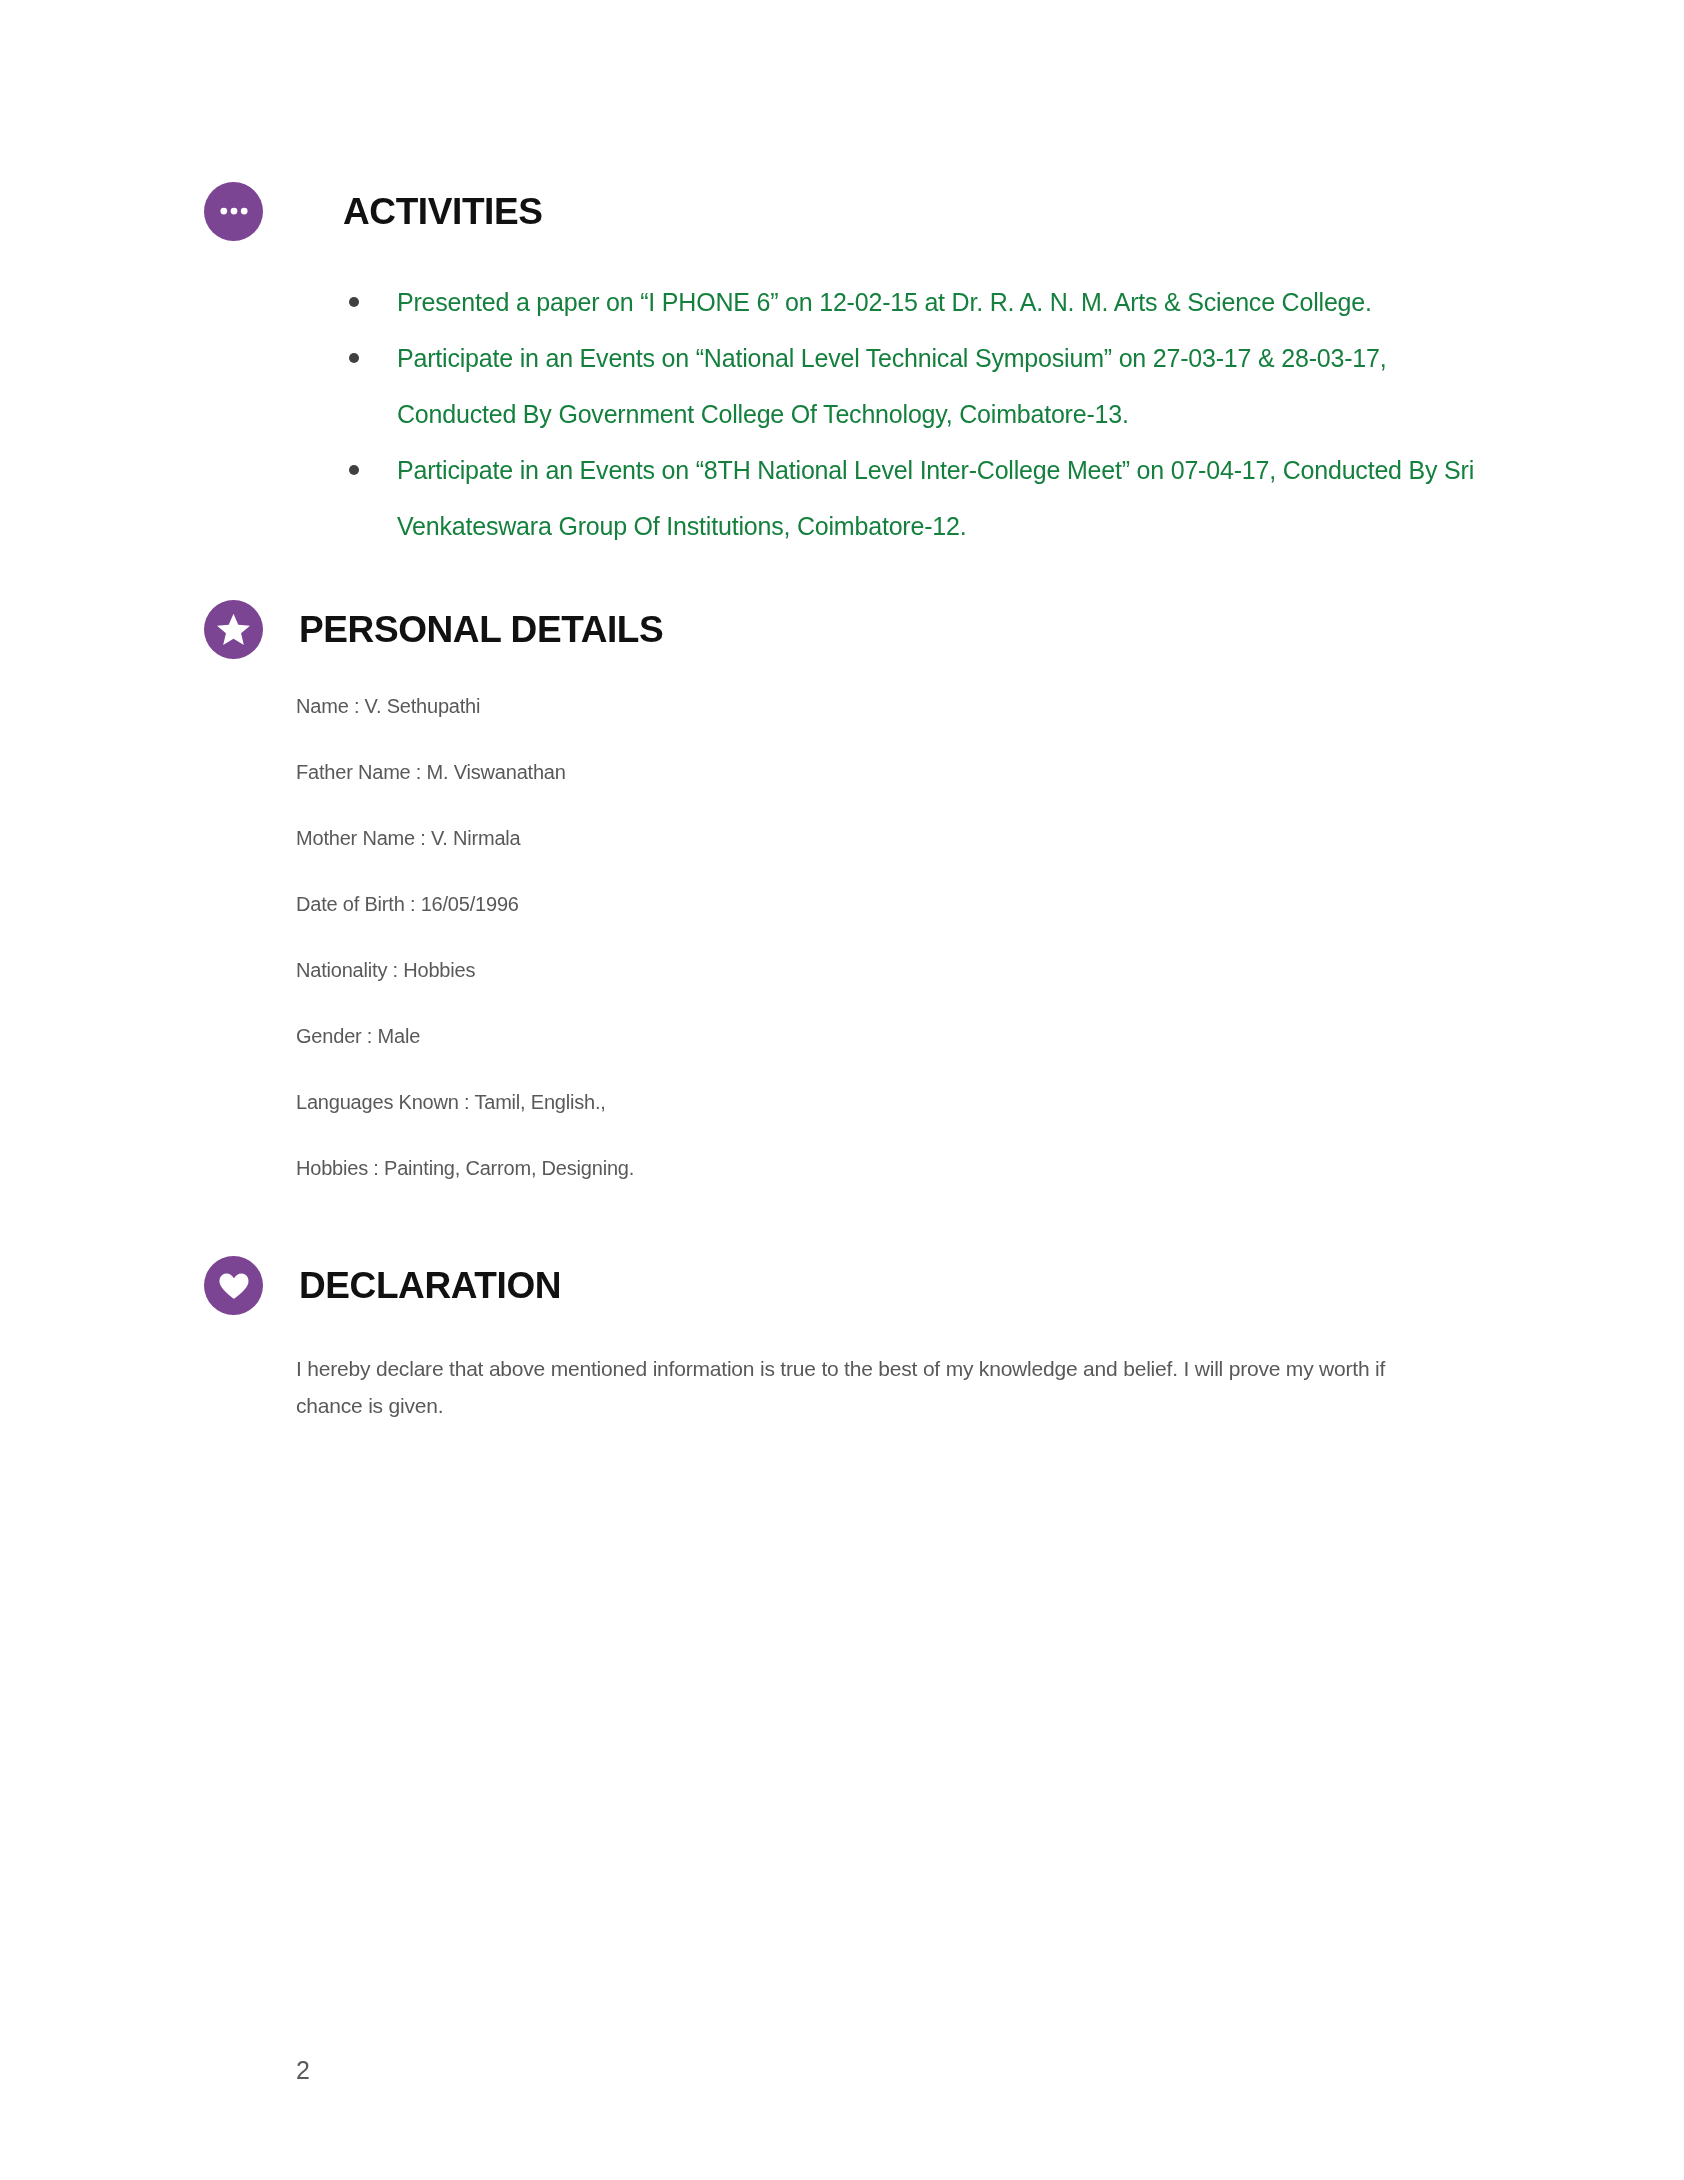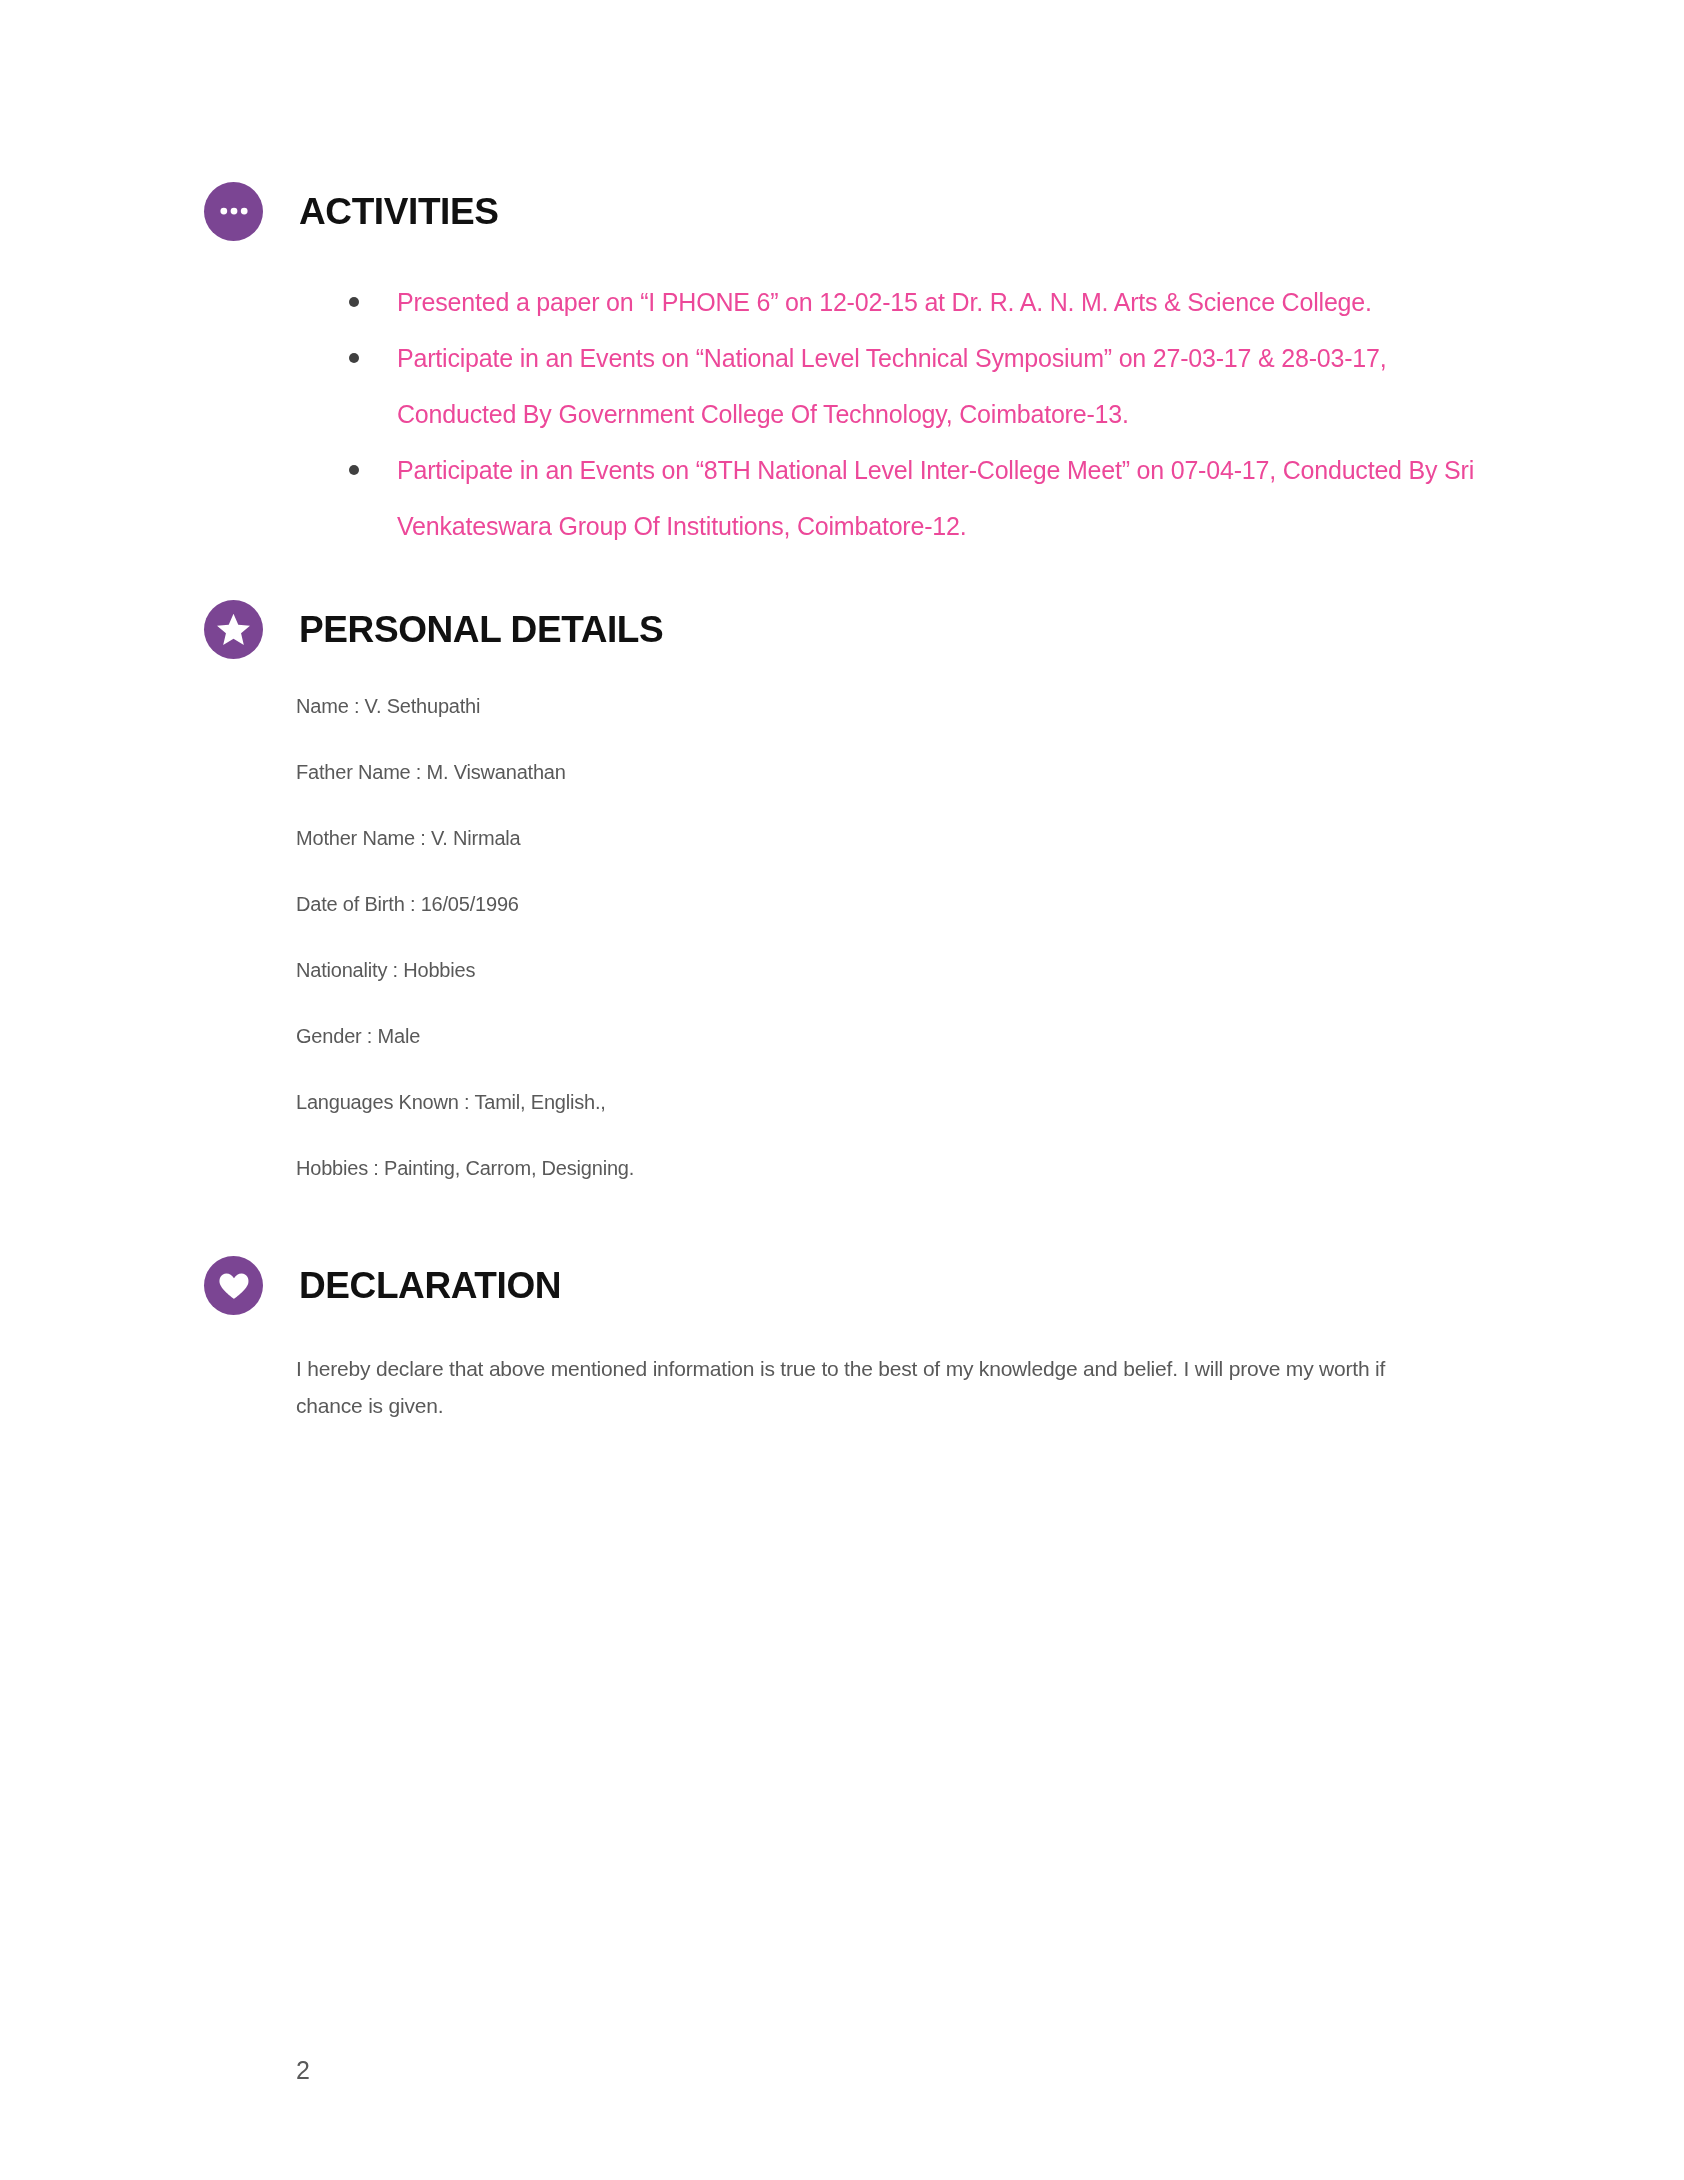--- a/index.html
+++ b/index.html
@@ -55,21 +55,21 @@
       width: 1141px;
       margin: 0;
       padding: 0;
       list-style: none;
     }
     .bullets li {
       position: relative;
       padding-left: 56px;
       font-size: 25px;
       line-height: 56px;
-      color: #ec4899;
+      color: #15803d;
       letter-spacing: -0.2px;
     }
     .bullets li .dot {
       position: absolute;
       left: 7.7px;
       top: 23px;
       width: 10.2px;
       height: 10.2px;
       border-radius: 50%;
       background: #404040;
@@ -105,21 +105,21 @@
       top: 2056px;
       font-size: 25px;
       color: #595959;
     }
   </style>
 </head>
 <body>
 
 <div class="page">
 
-  <div class="section-head" style="top:181px;">
+  <div class="section-head" style="top:181px;gap:44px;">
     <div class="icon-circle">
       <svg width="34" height="10.2" viewBox="0 0 40 12">
         <circle cx="8" cy="6" r="4" fill="#ffffff"></circle>
         <circle cx="20" cy="6" r="4" fill="#ffffff"></circle>
         <circle cx="32" cy="6" r="4" fill="#ffffff"></circle>
       </svg>
     </div>
     <div class="section-title">ACTIVITIES</div>
   </div>
 

